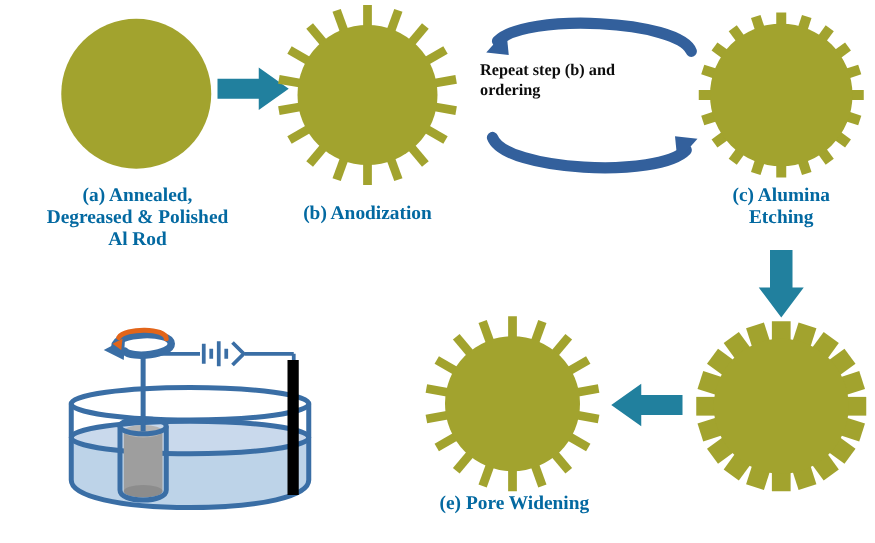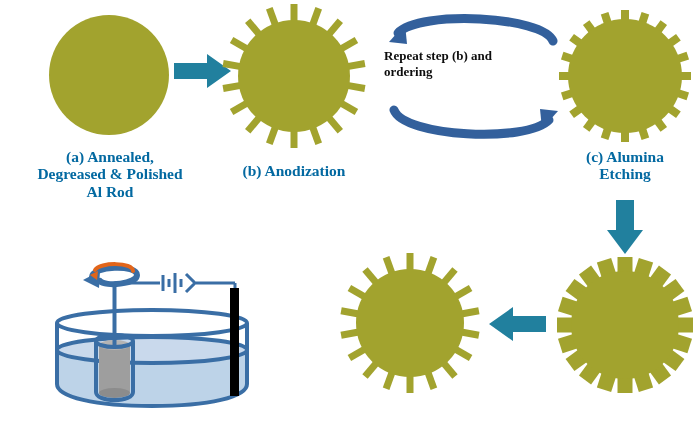--- a/index.html
+++ b/index.html
@@ -241,19 +241,20 @@
   <div class="label" style="left:4px; top:148px; width:212px;">(a) Annealed,
 Degreased &amp; Polished
 Al Rod</div>
 
   <div class="label" style="left:214px; top:150px; width:160px;margin-top:12px;">(b) Anodization</div>
 
   <div class="label" style="left:545px; top:148px; width:160px;">(c) Alumina
 Etching</div>
 
 
+  <div class="label" style="left:330px; top:394px; width:163px;">(e) Pore Widening</div>
 
   <div class="repeat-text" style="left:384px; top:48px; width:175px;">
     <div>Repeat step (b) and</div>
     <div>ordering</div>
   </div>
 
 </div>
 
 </body></html>

